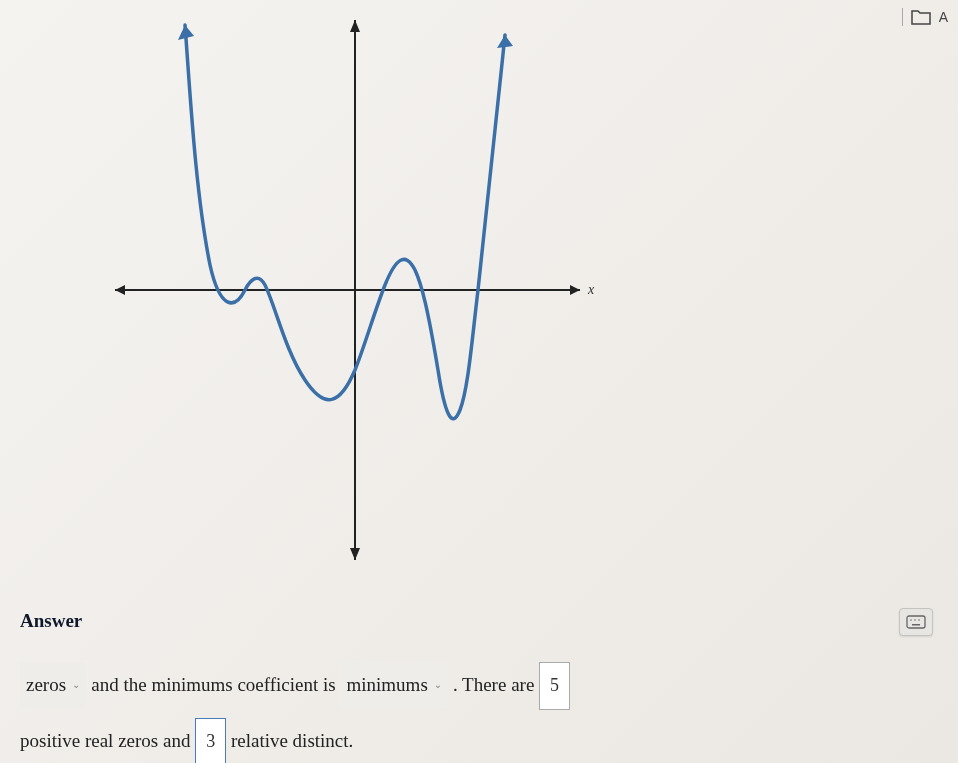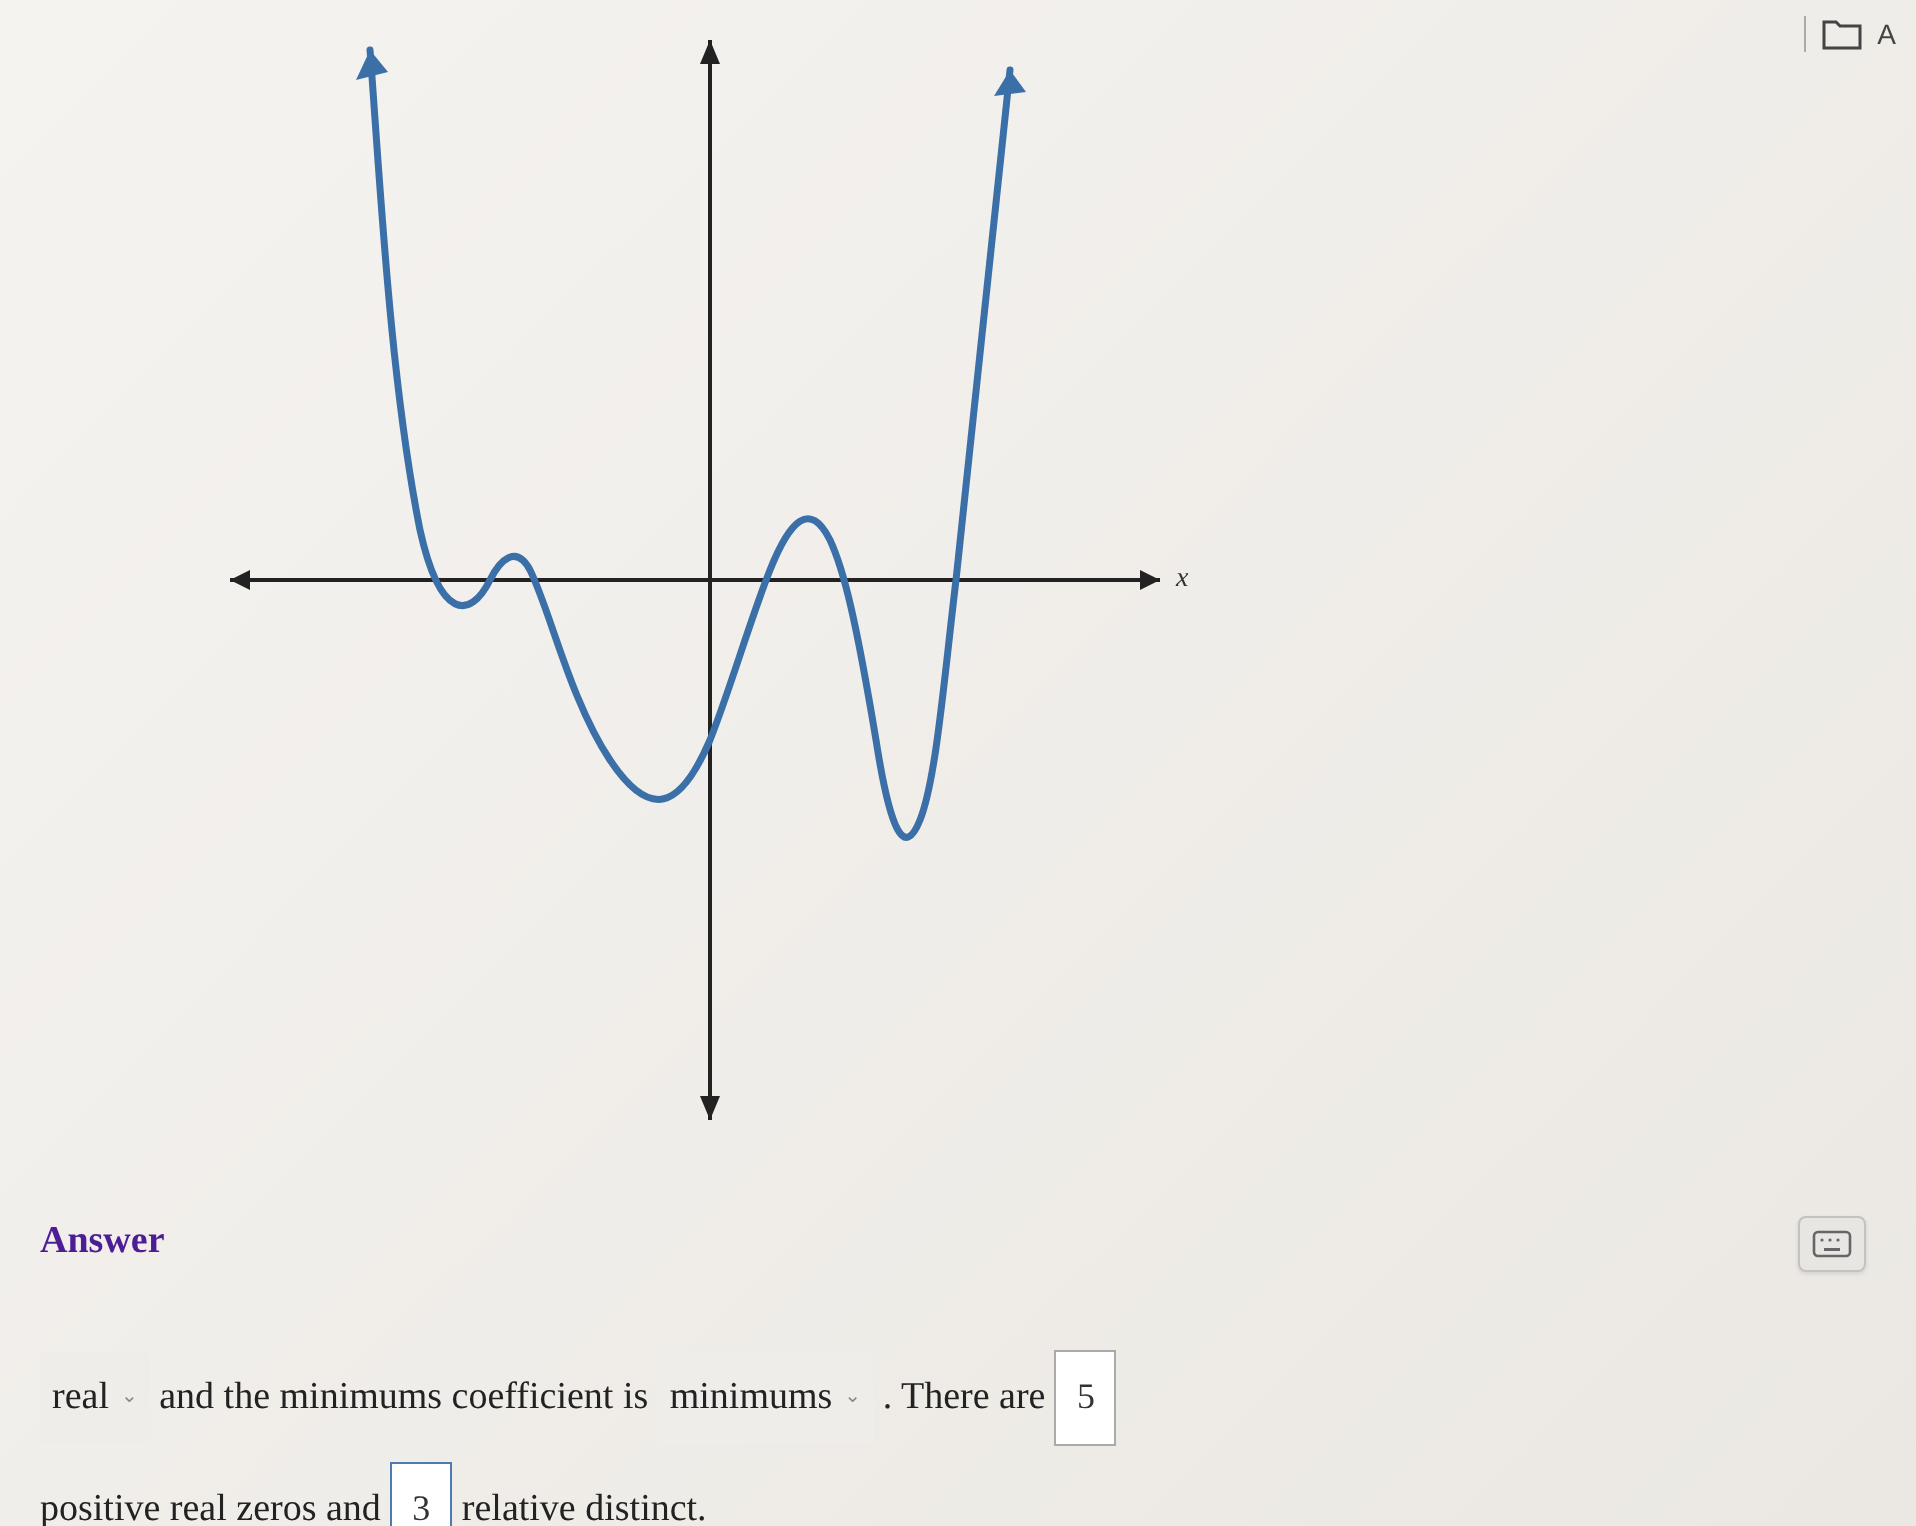--- a/index.html
+++ b/index.html
@@ -42,22 +42,22 @@
   }
   .answer-section {
     position: absolute;
     top: 610px;
     left: 20px;
     right: 20px;
   }
   .answer-heading {
     font-weight: bold;
     font-size: 19px;
-    color: #4c1d95;
-    margin-bottom: 43px;
+    color: #0f172a;
+    margin-bottom: 30px;
   }
   .keyboard-button {
     position: absolute;
     top: 608px;
     right: 25px;
     width: 34px;
     height: 28px;
     background: #e8e6e2;
     border: 1px solid #c5c3bf;
     border-radius: 4px;
@@ -153,21 +153,21 @@
     <circle cx="5" cy="5" r="0.8" fill="#666"></circle>
     <circle cx="9" cy="5" r="0.8" fill="#666"></circle>
     <circle cx="13" cy="5" r="0.8" fill="#666"></circle>
   </svg>
 </div>
 
 <div class="answer-section">
   <div class="answer-heading">Answer</div>
   <div class="answer-text">
     <span class="dropdown">
-        <span>real</span>
+        <span>zeros</span>
         <span class="chevron">⌄</span>
       </span><span> and the minimums coefficient is </span><span class="dropdown">
         <span>minimums</span>
         <span class="chevron">⌄</span>
       </span><span> . There are </span><span class="input-box gray">5</span>
   </div>
   <div class="answer-text" style="margin-top:8px;">
     <span>positive real zeros and </span><span class="input-box">3</span><span> relative distinct.</span>
   </div>
 </div>

